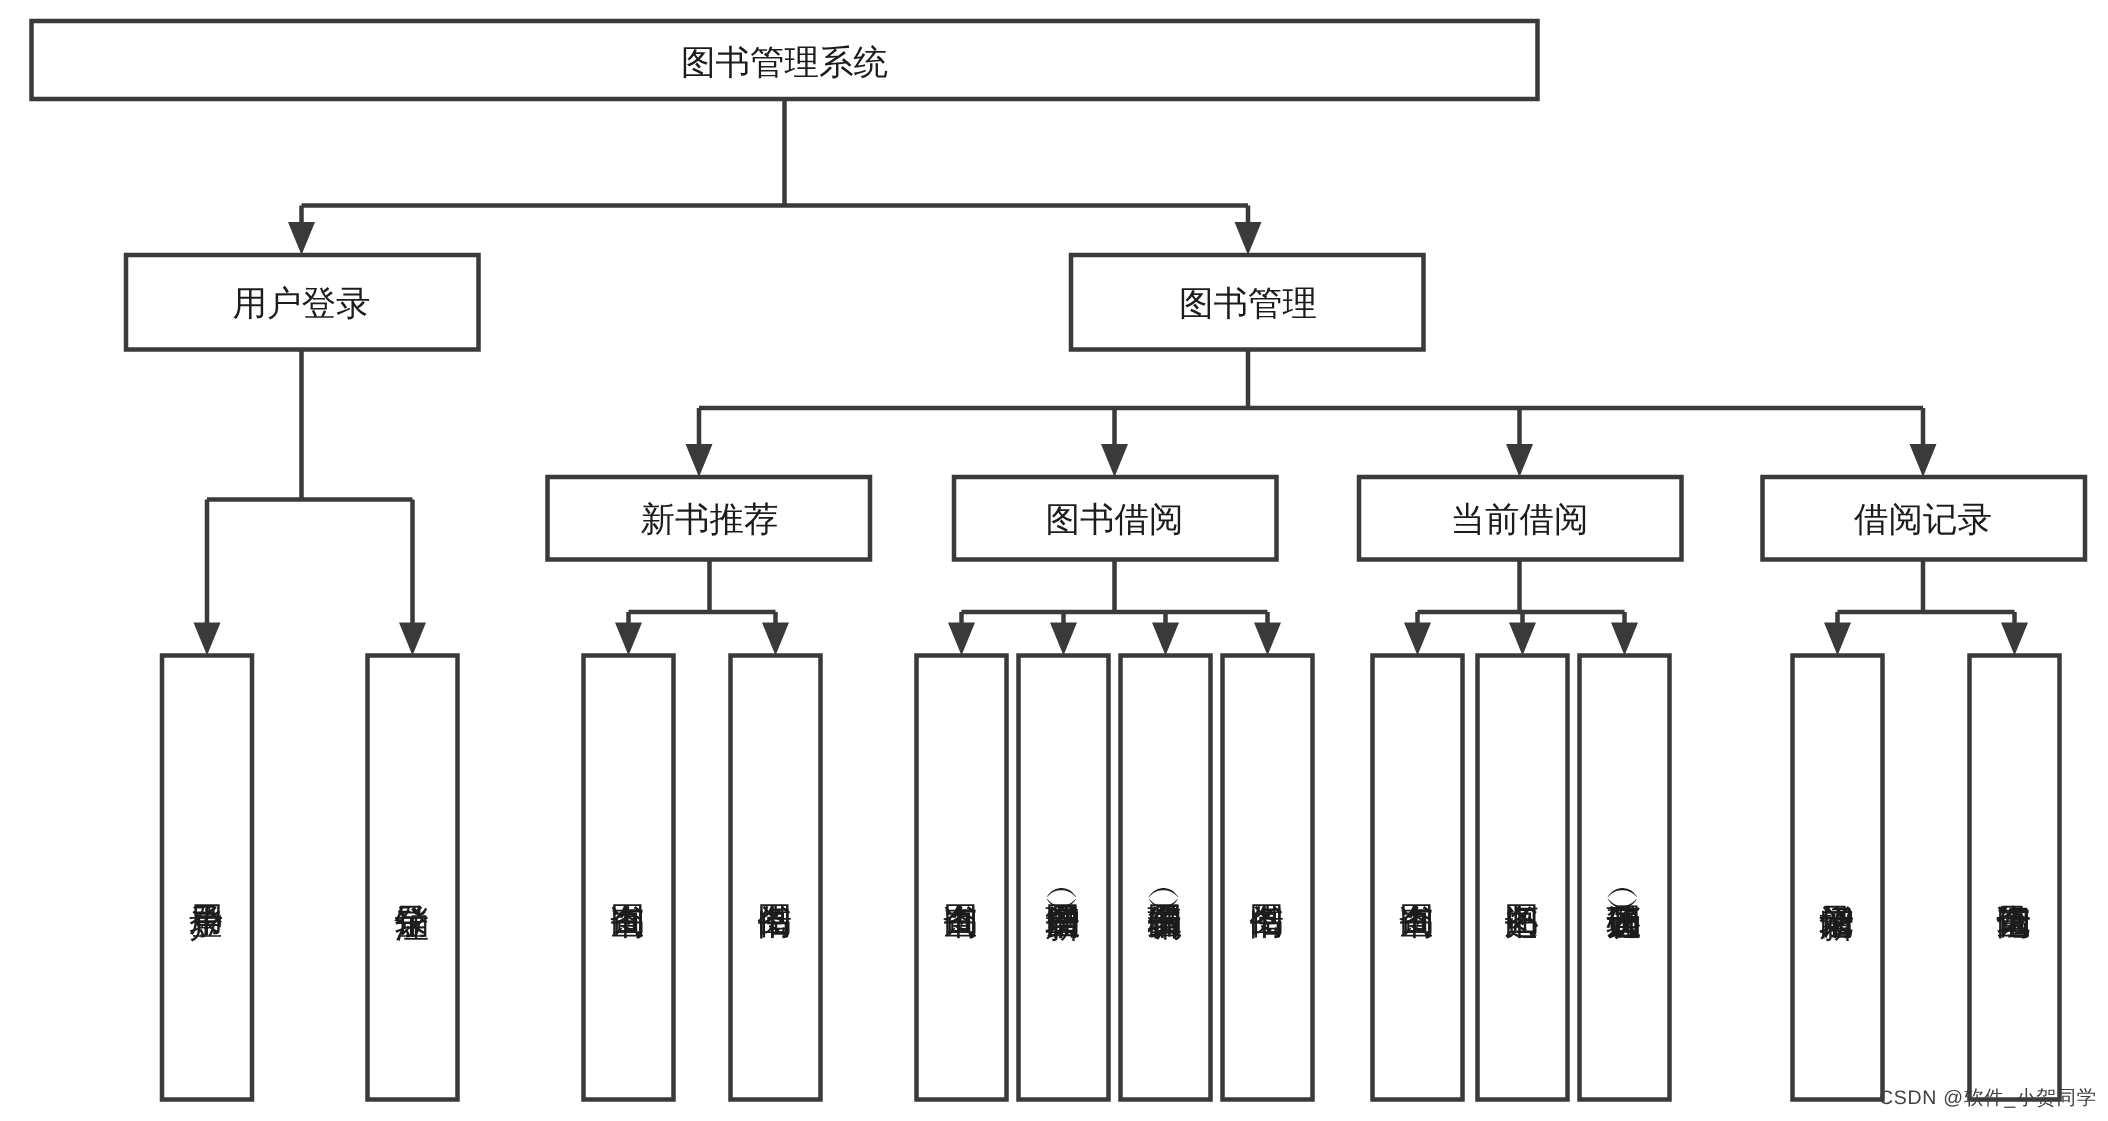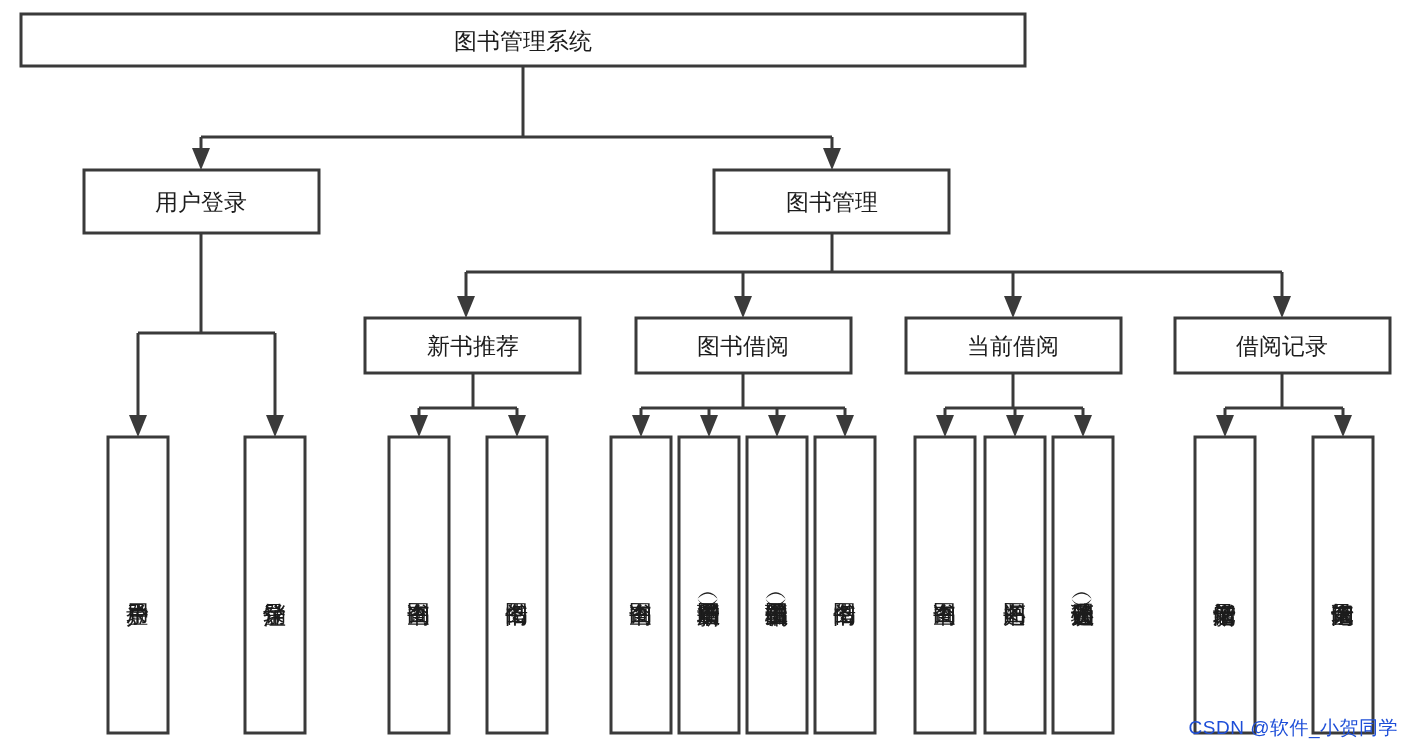--- a/index.html
+++ b/index.html
@@ -54,22 +54,22 @@
     text-anchor: middle;
     dominant-baseline: central;
     writing-mode: vertical-rl;
     glyph-orientation-vertical: 0;
   }
   .watermark {
     position: absolute;
     right: 10px;
     bottom: 6px;
     font-family: "Liberation Sans", "DejaVu Sans", sans-serif;
-    font-size: 19px;
-    color: #1d4ed8;
+    font-size: 13px;
+    color: #404040;
     letter-spacing: 0.5px;
     white-space: nowrap;
     pointer-events: none;
   }
 </style>
 </head>
 <body>
 
 <div id="diagram-root">
 <svg class="diagram" viewBox="0 0 1405 747" xmlns="http://www.w3.org/2000/svg">

